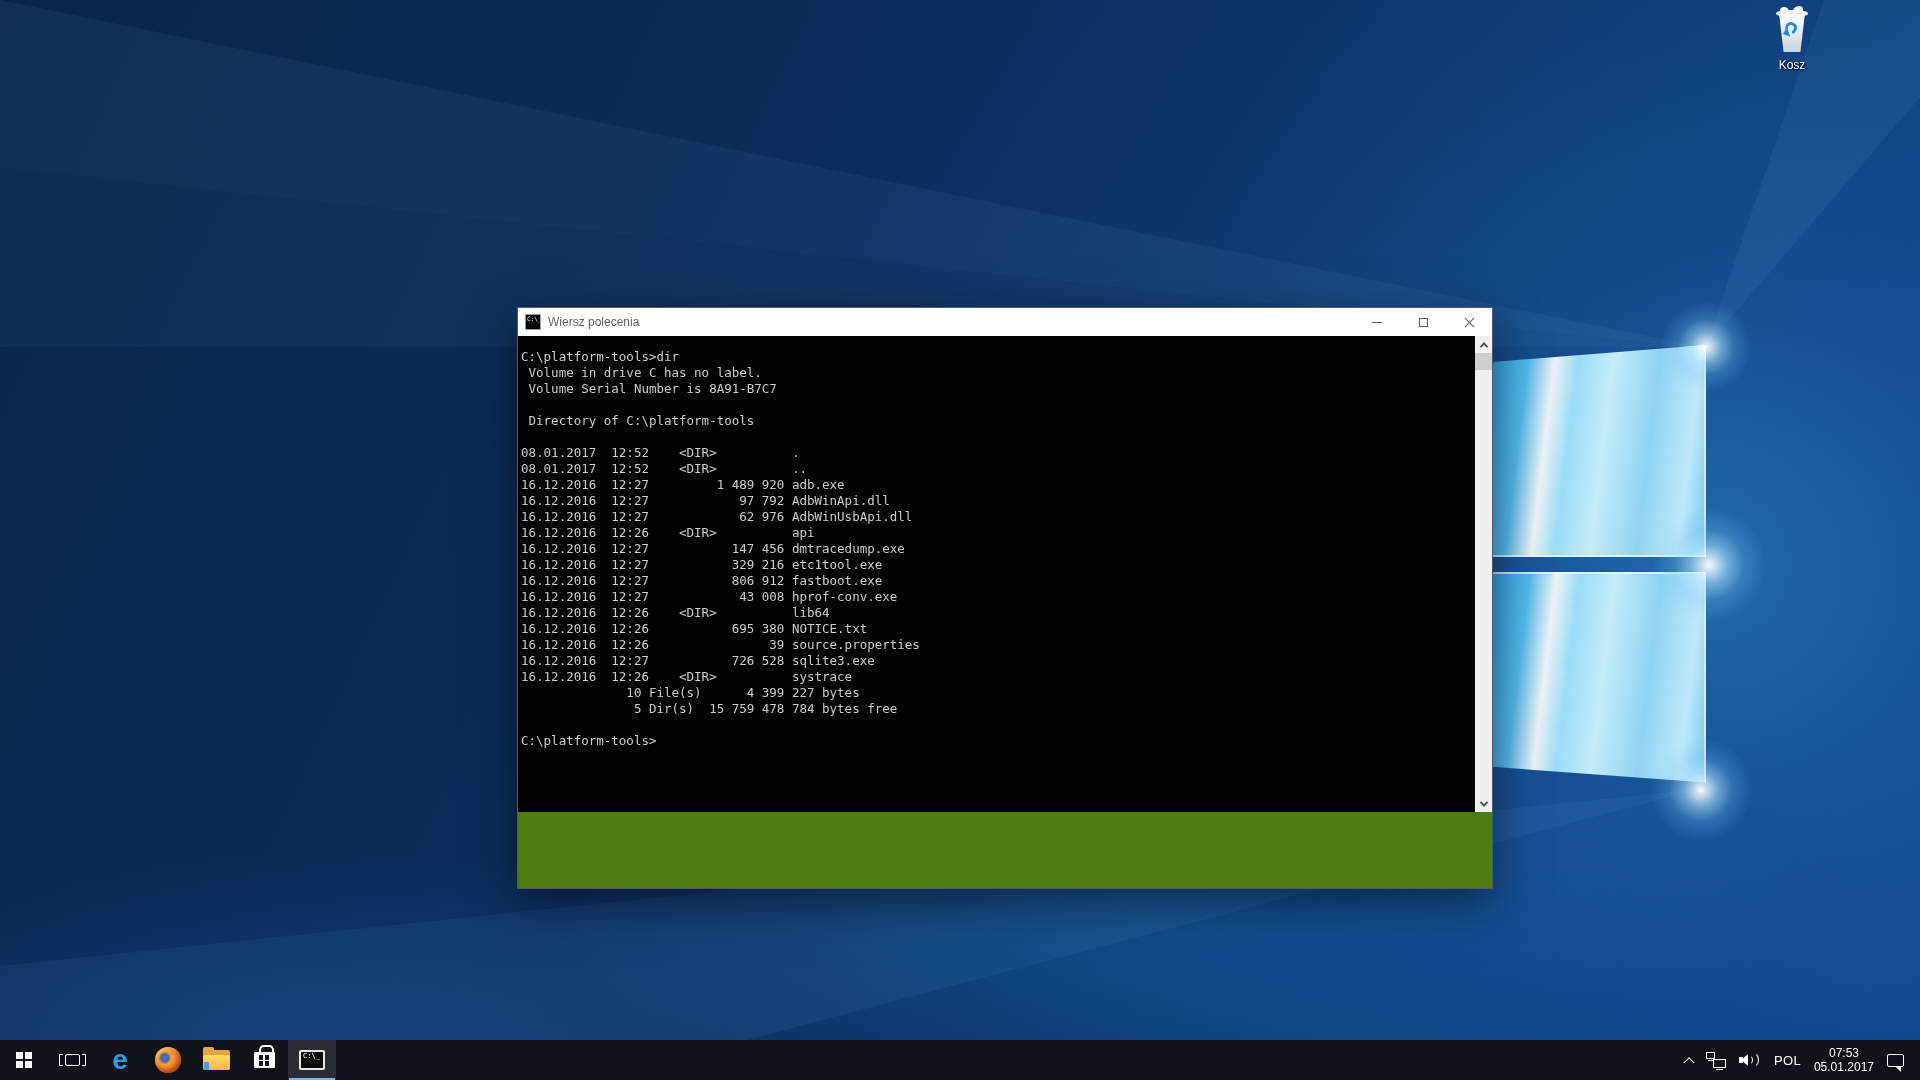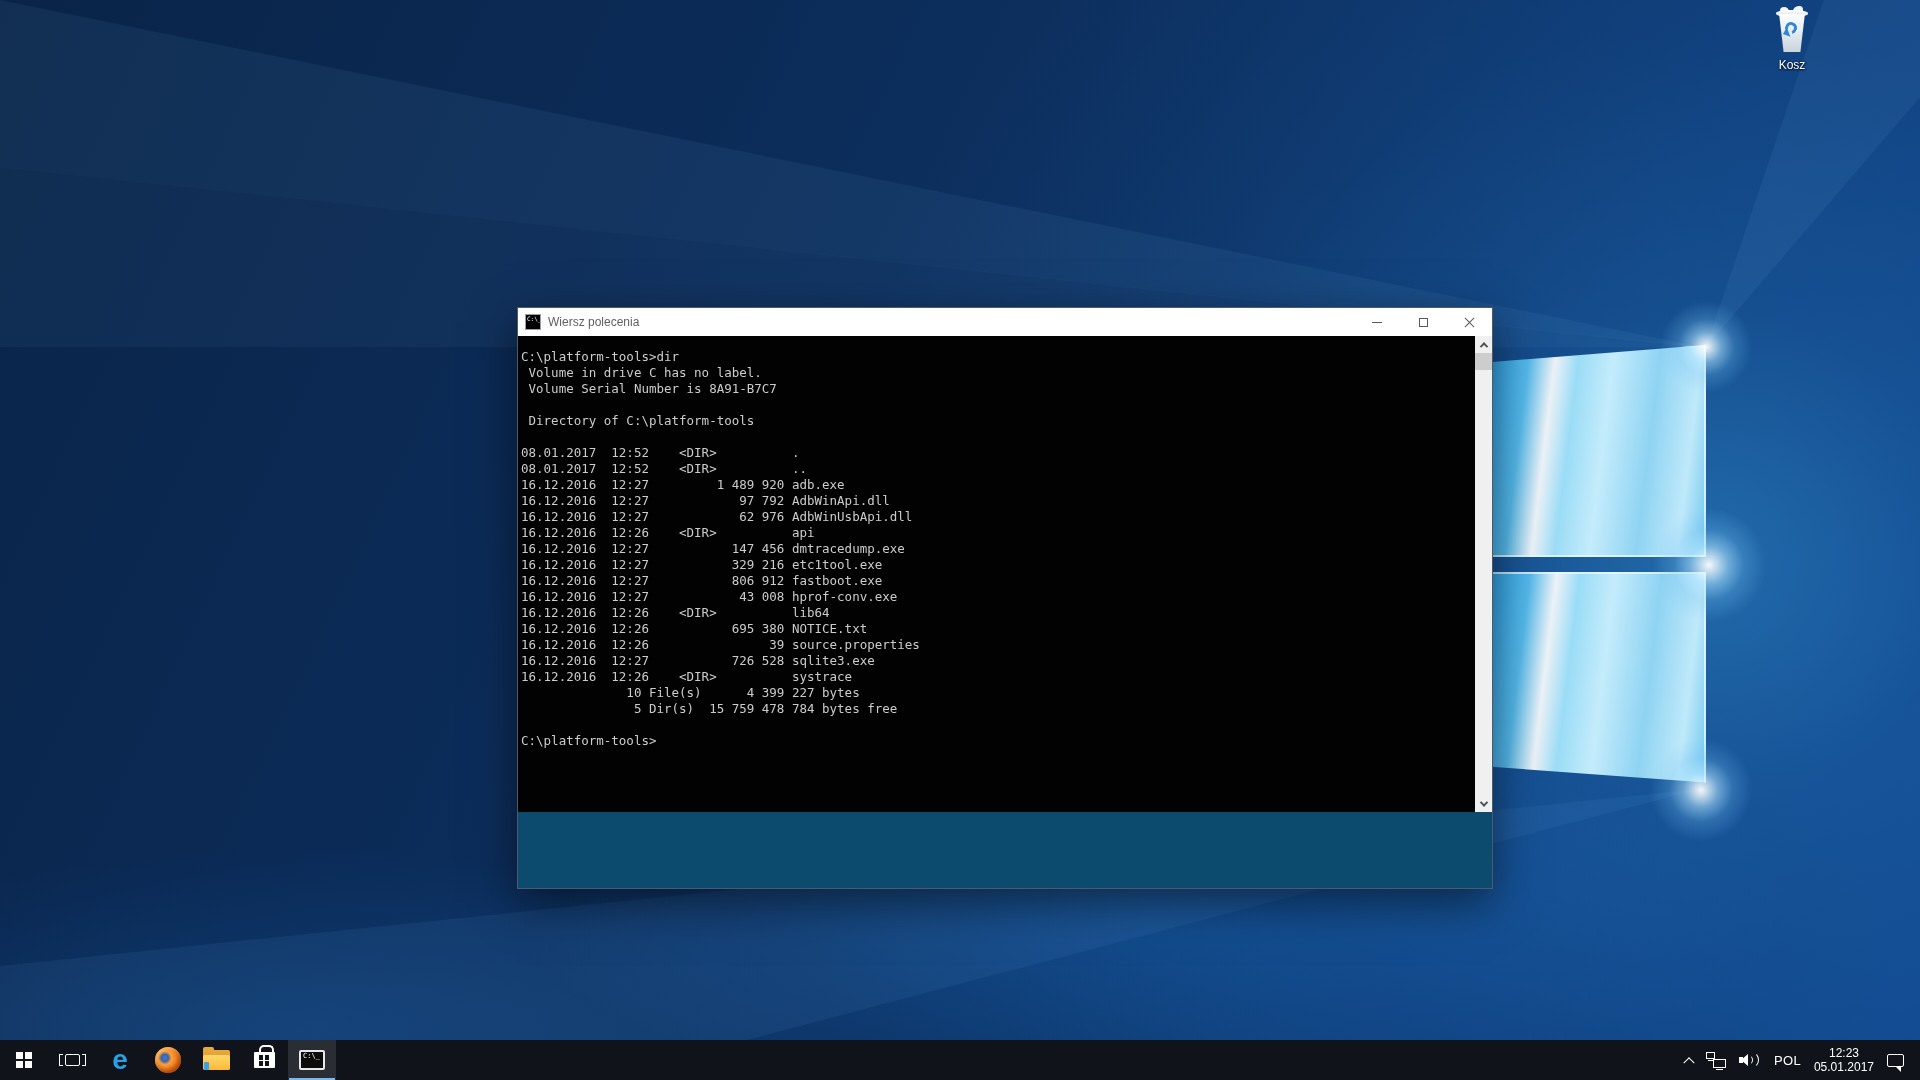--- a/index.html
+++ b/index.html
@@ -60,21 +60,21 @@
   .recycle-mark { position:absolute; left:11px; top:14px; width:12px; height:12px;
     border:3px solid #2e86d6; border-radius:50%; border-bottom-color:transparent; transform:rotate(30deg); }
   .recycle-mark::after { content:""; position:absolute; left:-4px; top:7px;
     border-left:5px solid transparent; border-right:5px solid transparent; border-top:6px solid #2e86d6;
     transform:rotate(40deg); }
   .desktop-icon-label { margin-top:2px; font-size:12px; color:#ffffff;
     text-shadow:0 1px 2px rgba(0,0,0,.85), 1px 0 2px rgba(0,0,0,.6); }
 
   
   .cmd-window { position:absolute; left:517px; top:307px; width:976px; height:582px; z-index:5;
-    border:1px solid #4d5a6b; box-shadow:0 14px 42px rgba(0,0,0,.5); background:#0c4a6e; }
+    border:1px solid #4d5a6b; box-shadow:0 14px 42px rgba(0,0,0,.5); background:#4d7c0f; }
   .titlebar { position:relative; height:28px; background:#ffffff; display:flex; align-items:center; }
   .titlebar-icon { width:16px; height:16px; margin:0 7px 0 7px; background:#000;
     border:1px solid #9aa0a6; color:#fff; font-family:"DejaVu Sans Mono", monospace;
     font-size:6px; line-height:7px; padding-left:1px; overflow:hidden; }
   .titlebar-title { font-size:12px; color:#5f5f5f; }
   .titlebar-buttons { position:absolute; right:0; top:0; height:100%; display:flex; }
   .tb-btn { width:46px; height:100%; display:flex; align-items:center; justify-content:center; }
   .glyph-min { width:10px; height:1px; background:#5a5a5a; }
   .glyph-max { width:9px; height:9px; border:1px solid #5a5a5a; }
   .glyph-close { position:relative; width:11px; height:11px; }
@@ -296,21 +296,21 @@
           <div class="vol-tri"></div>
           <div class="vol-arc1"></div>
           <div class="vol-arc2"></div>
       </div>
     </div>
     <div class="tray-item">
       <div class="lang">POL</div>
     </div>
     <div class="tray-item">
       <div class="clock">
-        <div>12:23</div>
+        <div>07:53</div>
         <div>05.01.2017</div>
       </div>
     </div>
     <div class="tray-item">
       <div class="bubble"></div>
     </div>
   </div>
 </div>
 
 </body></html>

